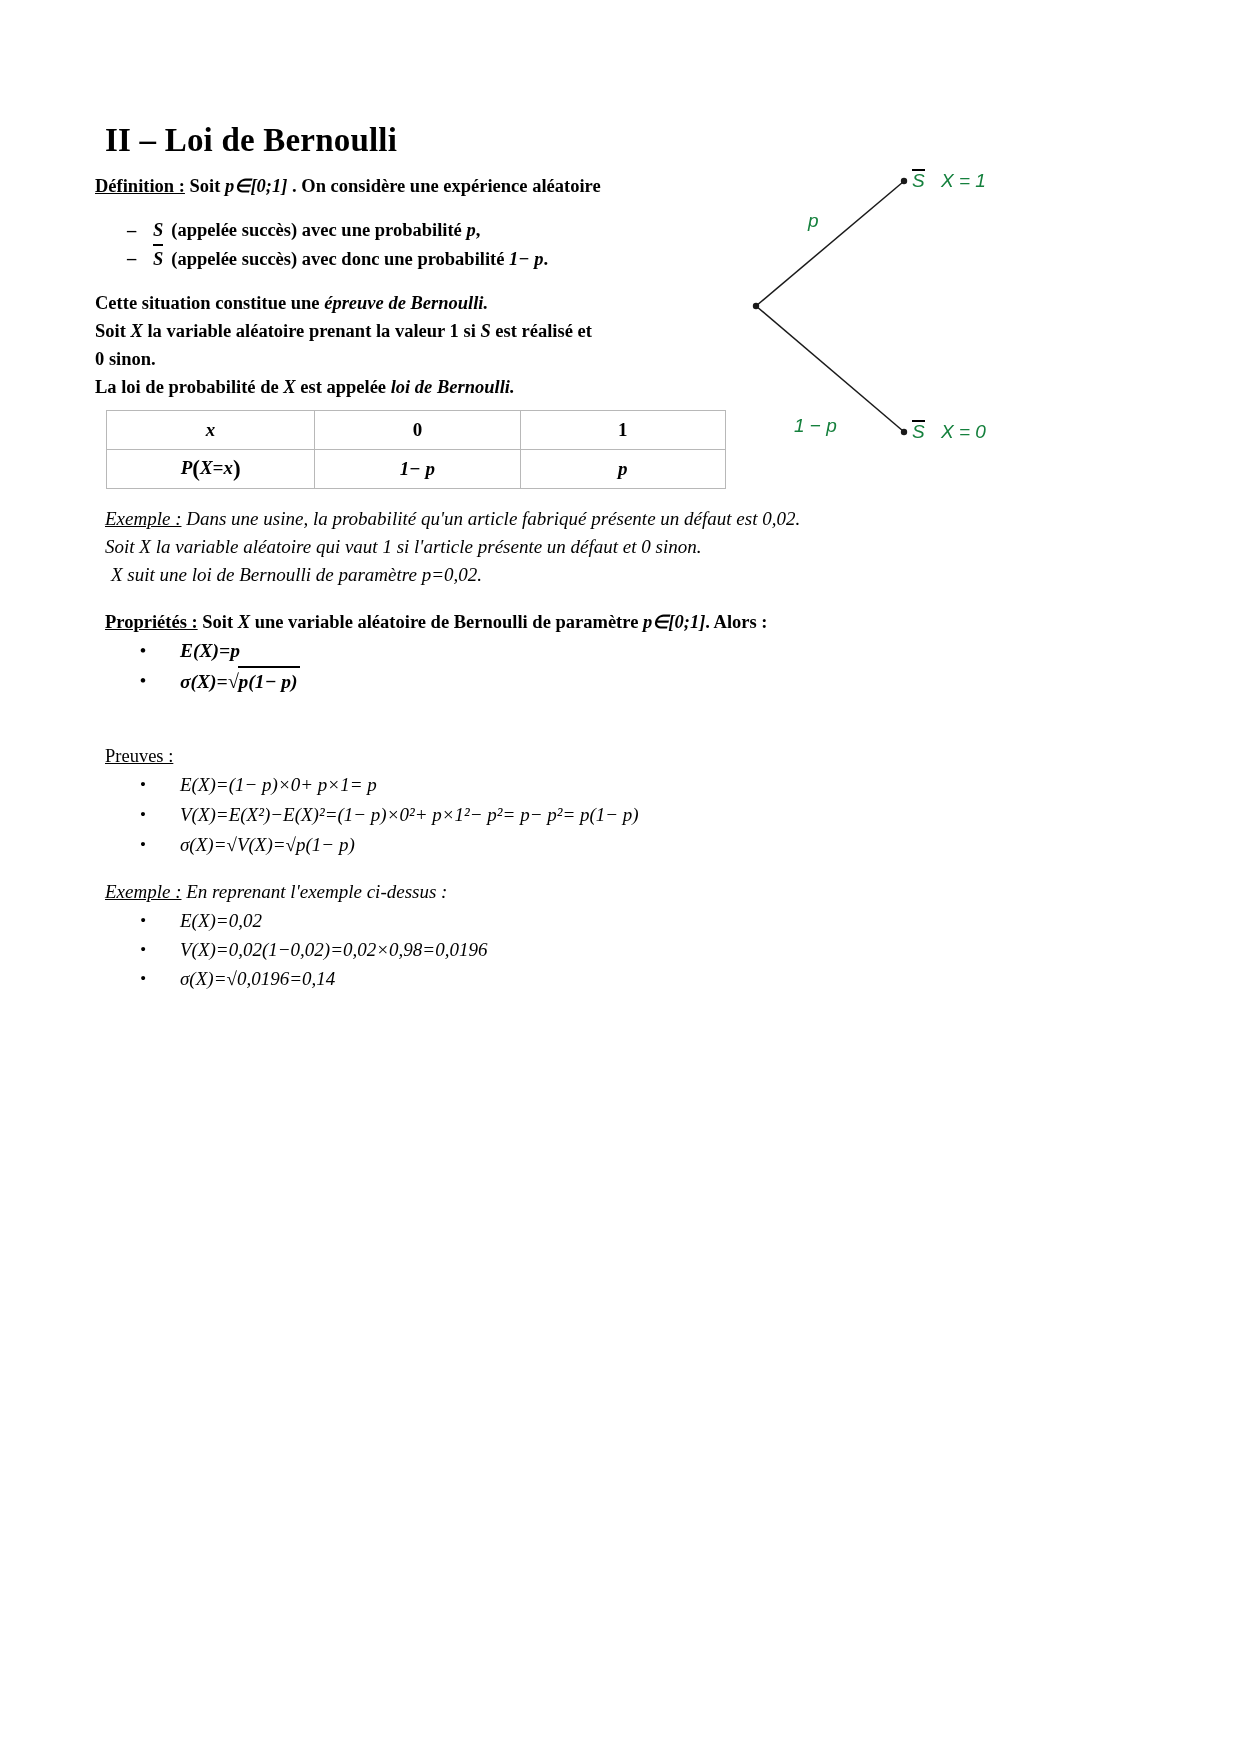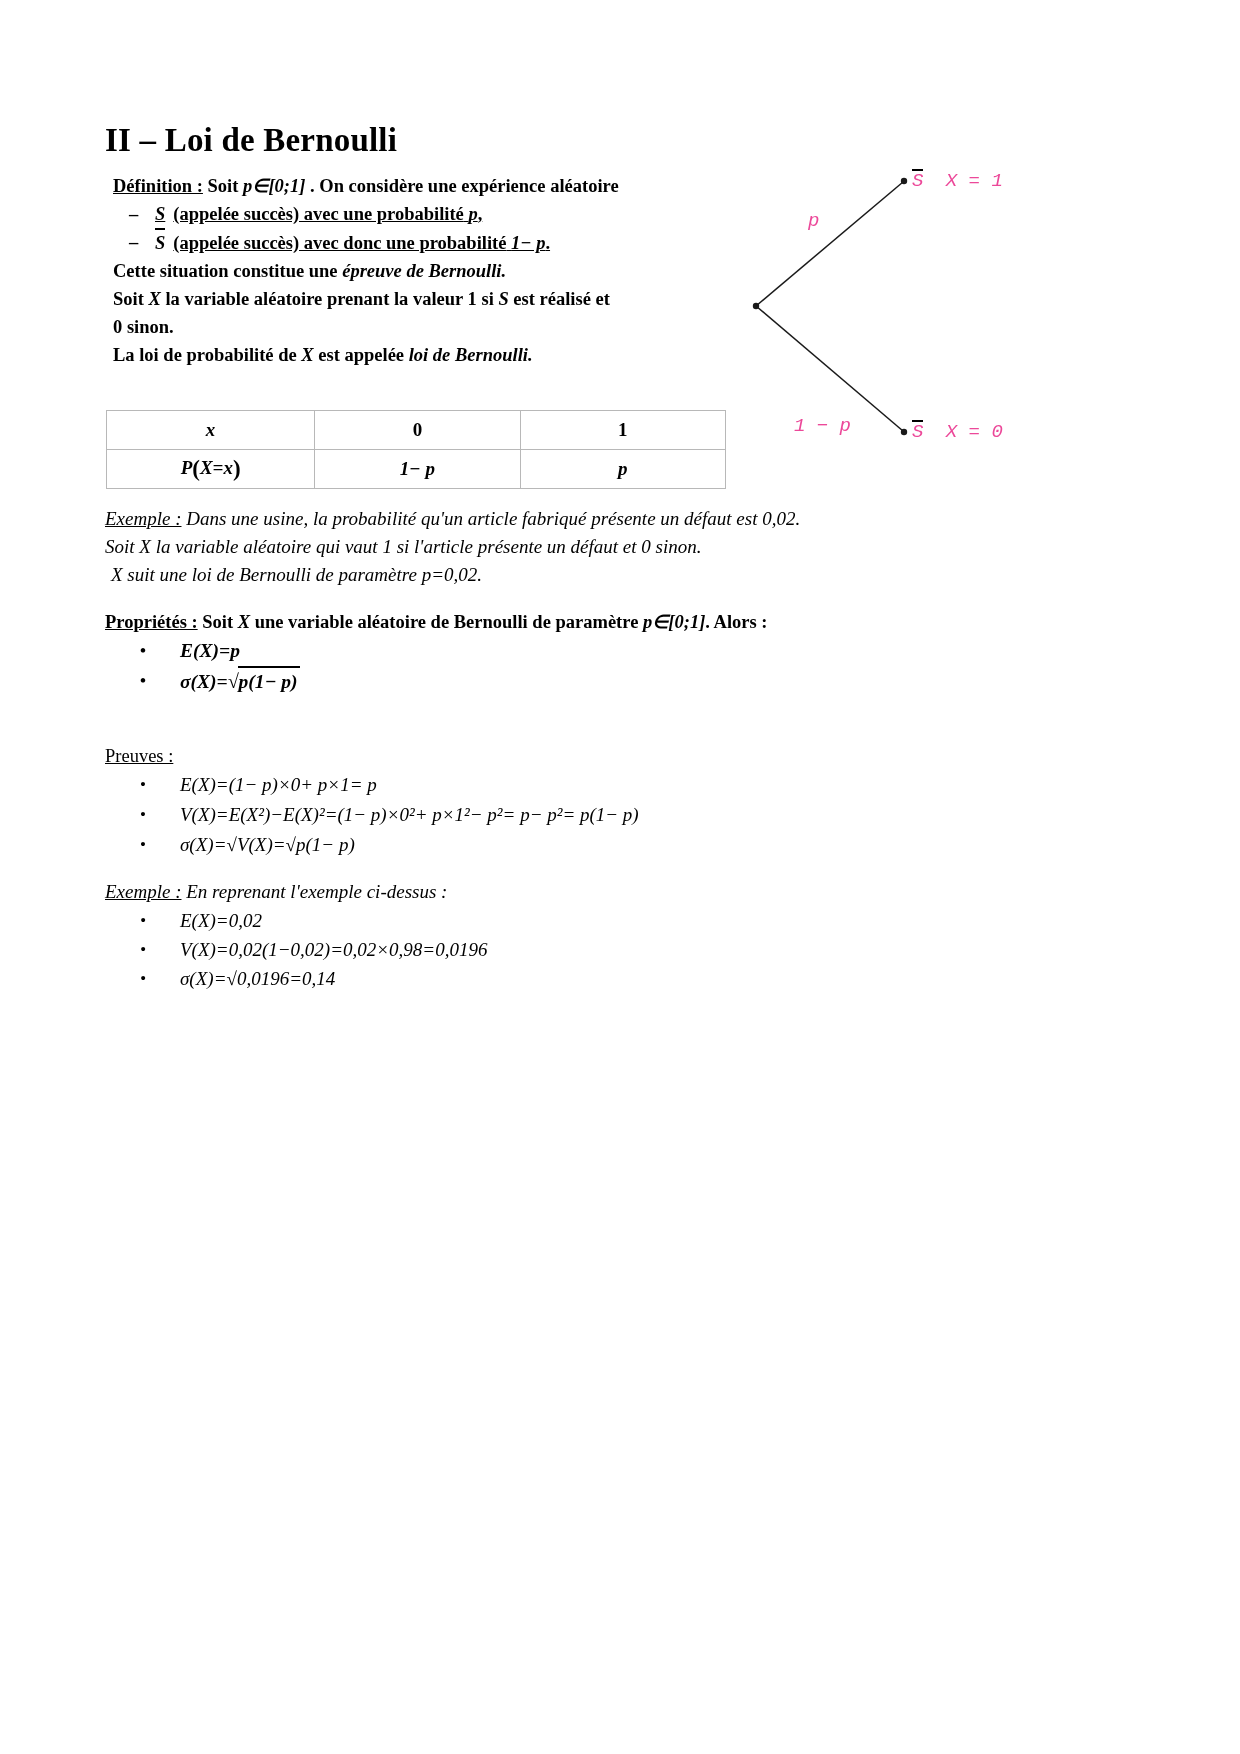--- a/index.html
+++ b/index.html
@@ -39,34 +39,33 @@
     position: absolute;
     font-size: 18.5px;
     line-height: 27px;
   }
   .ital  { font-style: italic; }
   .ul    { text-decoration: underline; }
   .mathi { font-style: italic; font-family: "Liberation Serif", serif; }
 
   
   #definition-block {
-    left: 113px;
+    left: 95px;
     top: 172px;
     width: 650px;
     font-weight: bold;
     font-size: 18.5px;
     line-height: 28px;
   }
   #definition-block .line { white-space: nowrap; }
 
   .dash-list {
     list-style: none;
-    margin: 0;
+    margin: 16px;
     padding: 0 0 0 42px;
-    text-decoration: underline;
   }
   .dash-list li {
     position: relative;
     white-space: nowrap;
     line-height: 28px;
   }
   .dash-list li::before {
     content: "–";
     position: absolute;
     left: -26px;
@@ -113,24 +112,24 @@
   #tree-diagram {
     position: absolute;
     left: 740px;
     top: 160px;
     width: 300px;
     height: 300px;
   }
   #tree-diagram svg { display: block; }
   .tree-label {
     position: absolute;
-    font-family: Liberation Mono, monospace;
-    font-style: italic;
-    font-size: 19px;
-    color: #ec4899;
+    font-family: Liberation Sans, sans-serif;
+    font-style: italic;
+    font-size: 19px;
+    color: #15803d;
     white-space: nowrap;
   }
 
   
   #example-1 {
     left: 105px;
     top: 505px;
     width: 780px;
     font-style: italic;
     font-size: 19px;

